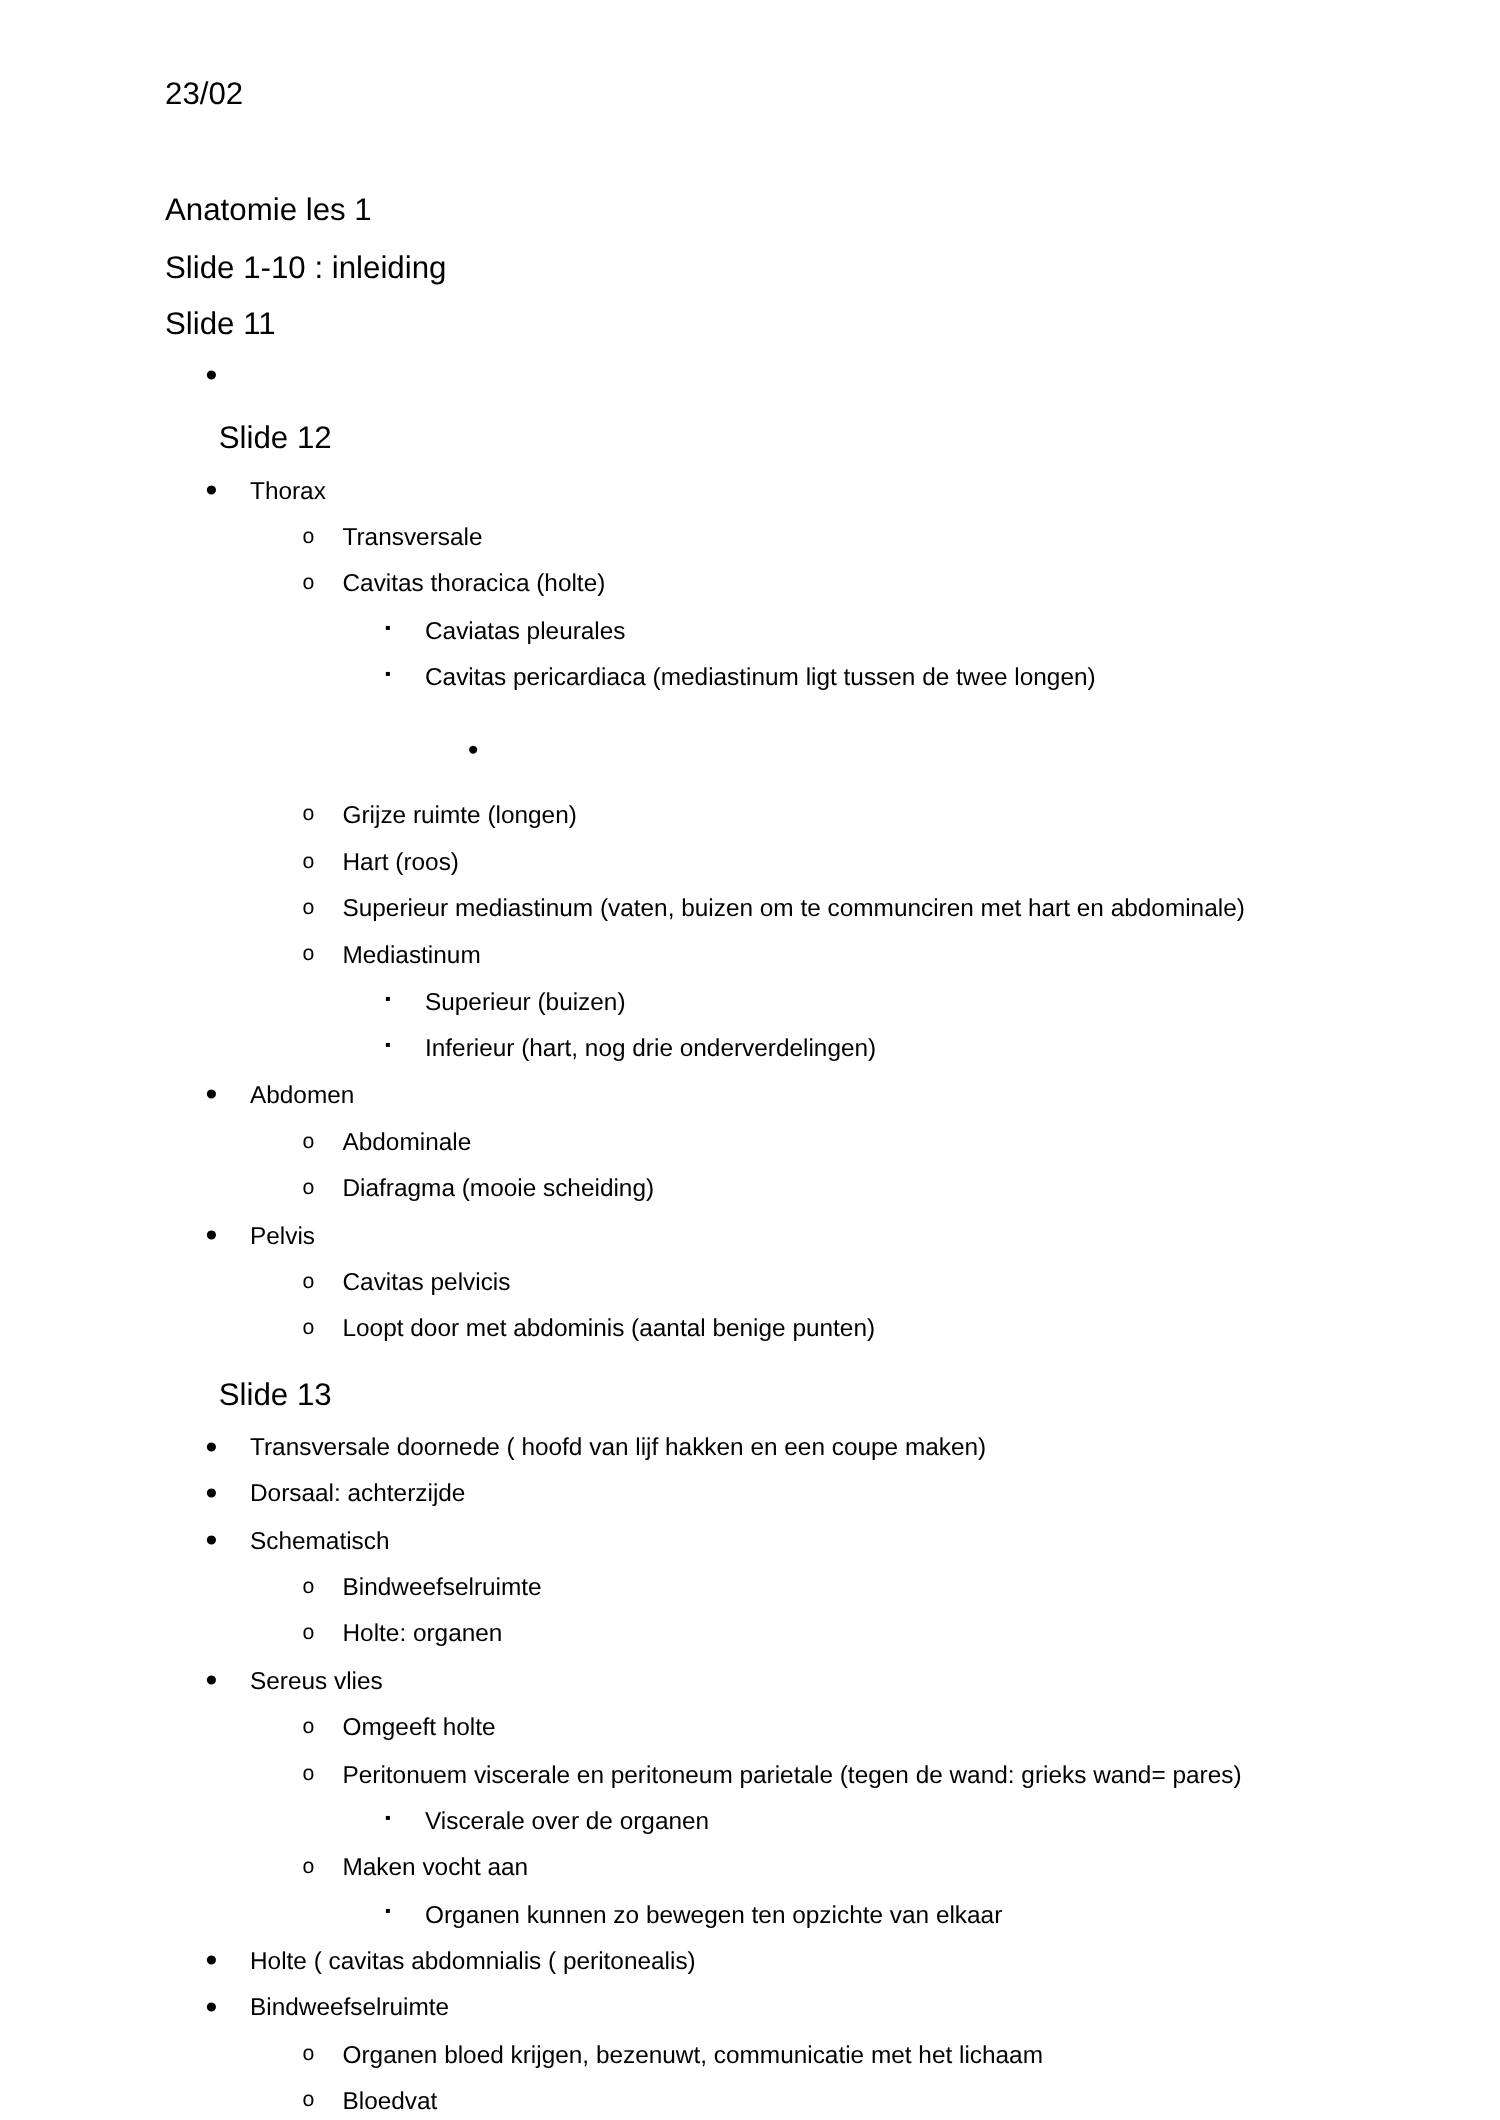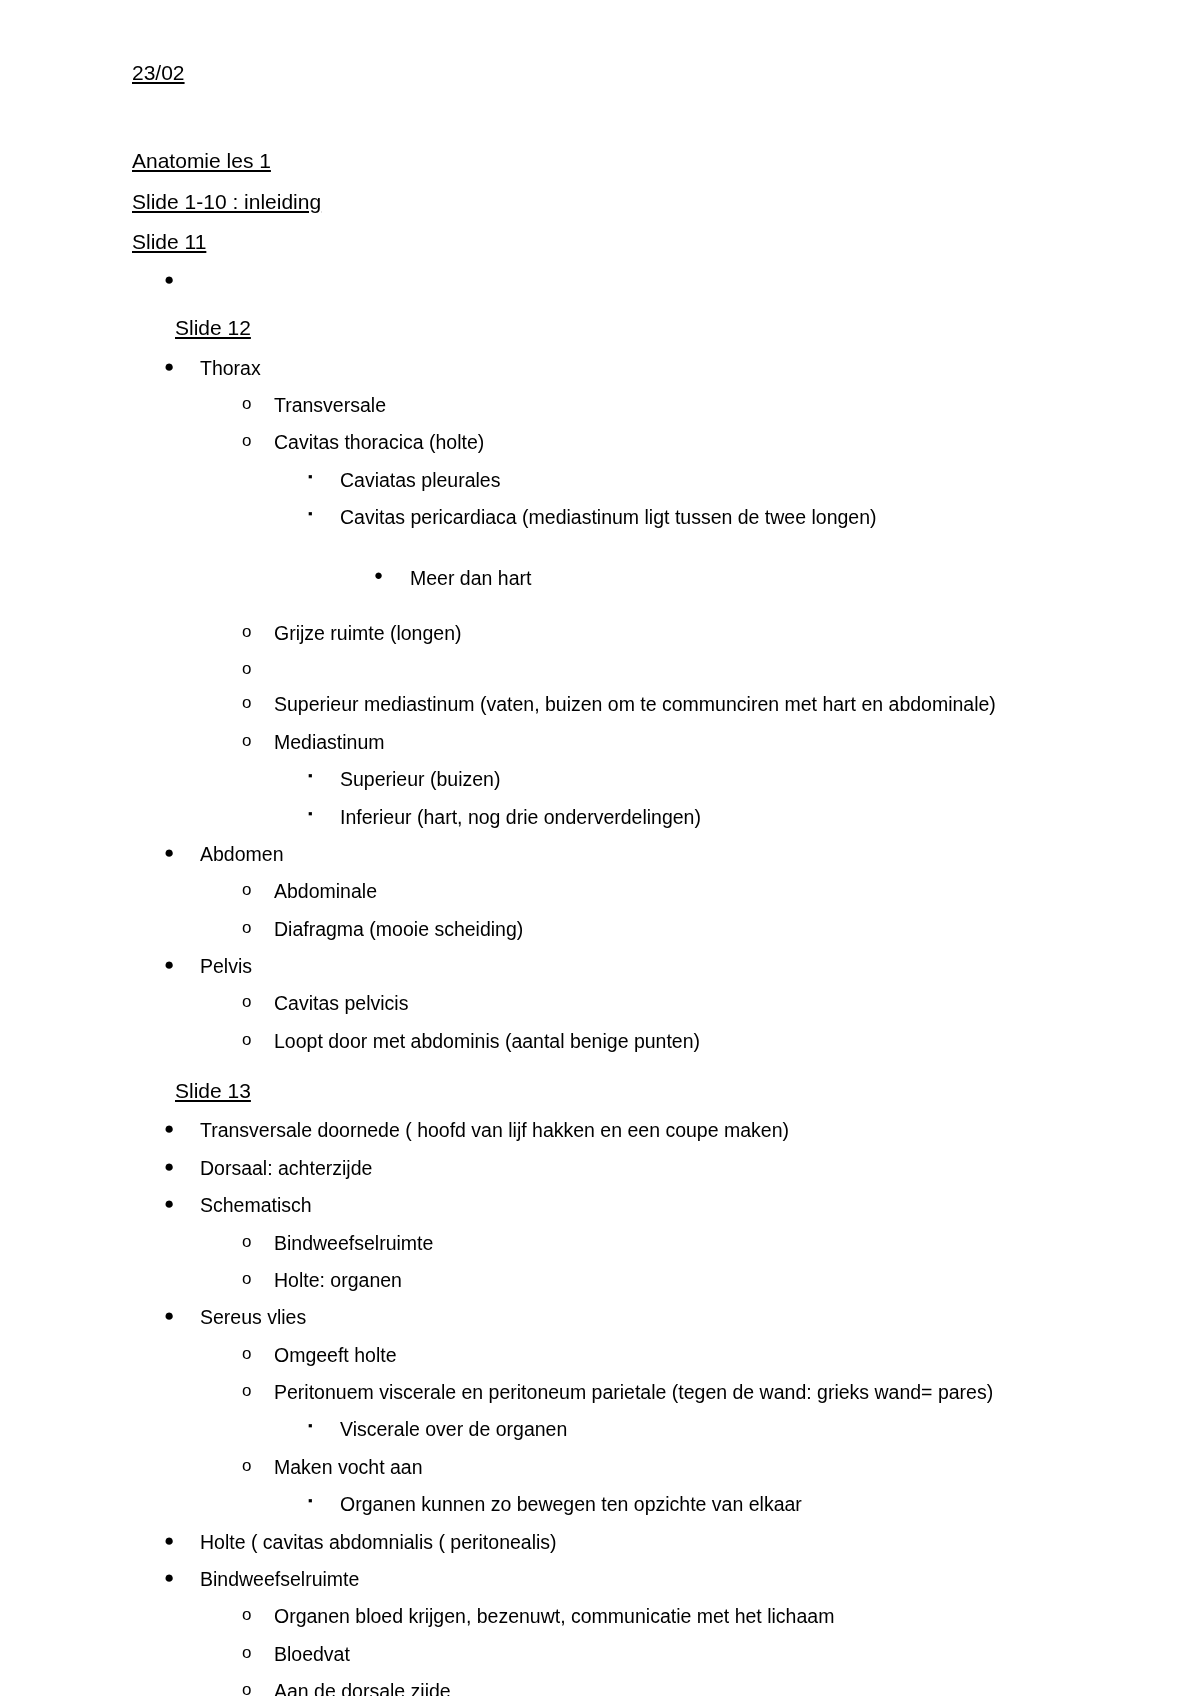--- a/index.html
+++ b/index.html
@@ -21,24 +21,23 @@
     overflow: hidden;
   }
   .doc {
     font-size: 19.5px;
     line-height: 1.0;
   }
   
   .para {
     margin: 0;
     padding: 0 0 14px 0;
-    font-size: 21px;
+    font-size: 25px;
     line-height: 1.25;
     white-space: pre-wrap;
-    text-decoration: underline;
   }
   .para.gap-top {
     padding-top: 48px;
   }
   .para.gap-small {
     padding-top: 12px;
     margin-left: 43px;
   }
   
   .row {
@@ -115,28 +114,28 @@
         <div class="row lvl3">
           <span class="bullet">▪</span>
           <span class="txt">Caviatas pleurales</span>
         </div>
         <div class="row lvl3">
           <span class="bullet">▪</span>
           <span class="txt">Cavitas pericardiaca (mediastinum ligt tussen de twee longen)</span>
         </div>
         <div class="row lvl4 spaced-above spaced-below">
           <span class="bullet">●</span>
-          <span class="txt">Meer dan hart</span>
         </div>
         <div class="row lvl2">
           <span class="bullet">o</span>
           <span class="txt">Grijze ruimte (longen)</span>
         </div>
         <div class="row lvl2">
           <span class="bullet">o</span>
+          <span class="txt">Hart (roos)</span>
         </div>
         <div class="row lvl2">
           <span class="bullet">o</span>
           <span class="txt">Superieur mediastinum (vaten, buizen om te communciren met hart en abdominale)</span>
         </div>
         <div class="row lvl2">
           <span class="bullet">o</span>
           <span class="txt">Mediastinum</span>
         </div>
         <div class="row lvl3">

